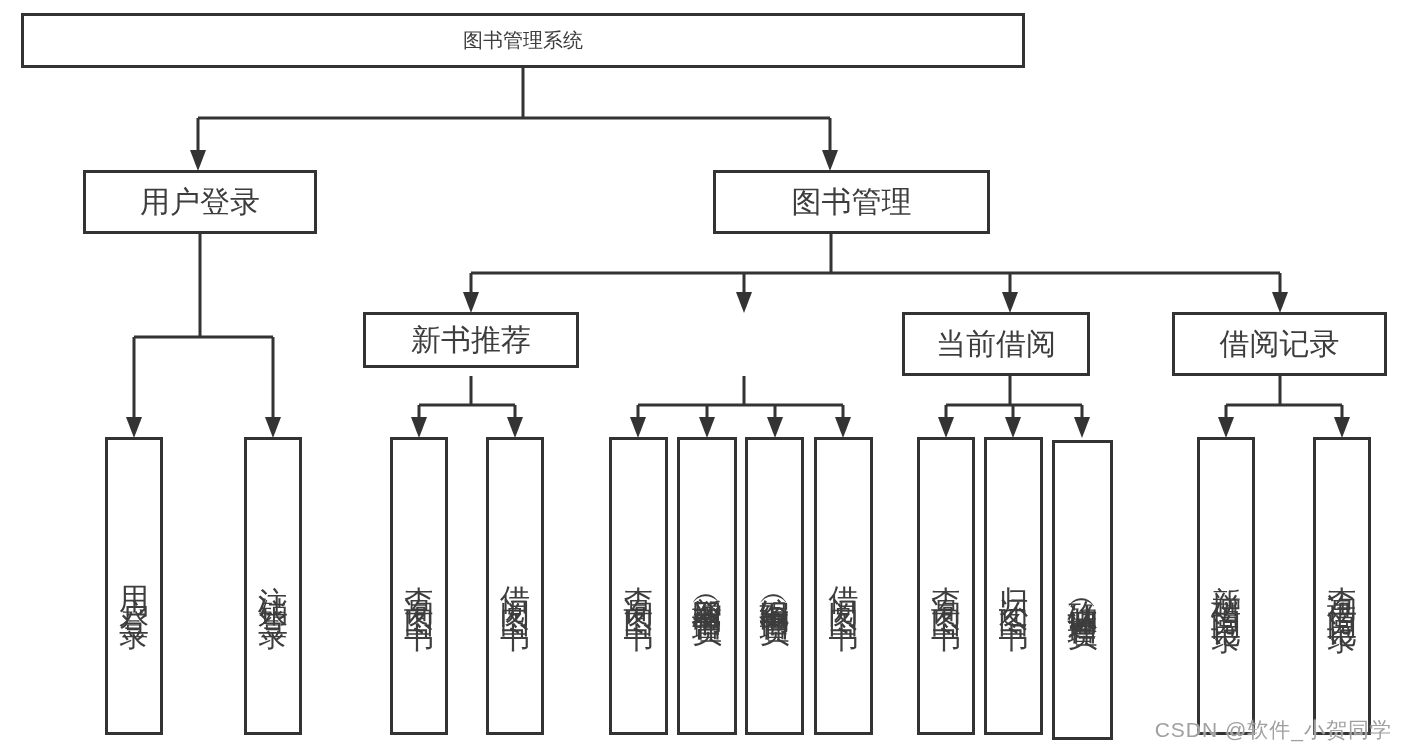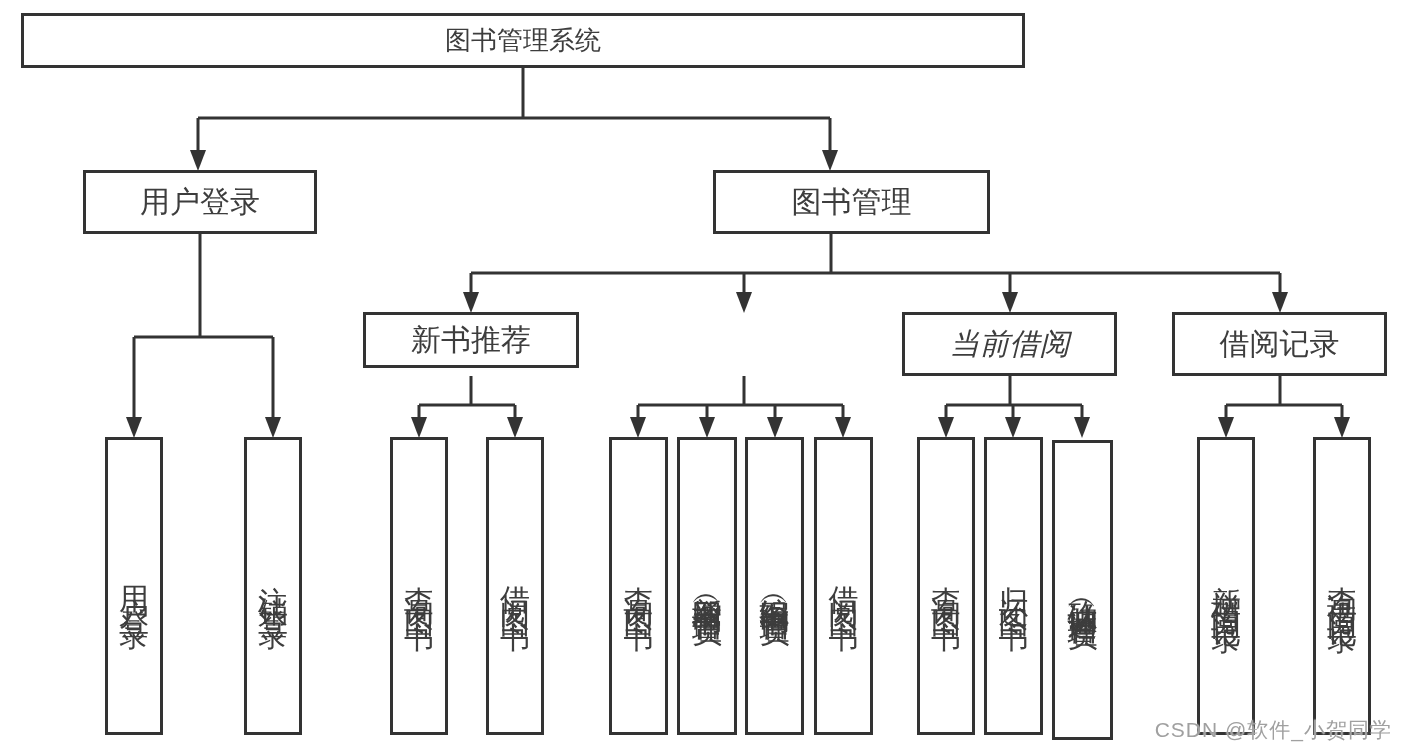--- a/index.html
+++ b/index.html
@@ -57,27 +57,27 @@
       <polygon points="767,417 783,417 775,438"></polygon>
       <polygon points="835,417 851,417 843,438"></polygon>
       <polygon points="938,417 954,417 946,438"></polygon>
       <polygon points="1005,417 1021,417 1013,438"></polygon>
       <polygon points="1074,417 1090,417 1082,438"></polygon>
       <polygon points="1218,417 1234,417 1226,438"></polygon>
       <polygon points="1334,417 1350,417 1342,438"></polygon>
     </g>
   </svg>
 
-  <div class="box" style="left:21px;top:13px;width:1004px;height:55px;font-size:26px;">图书管理系统</div>
+  <div class="box" style="left:21px;top:13px;width:1004px;height:55px;font-size:20px;">图书管理系统</div>
 
   <div class="box" style="left:83px;top:170px;width:234px;height:64px;">用户登录</div>
   <div class="box" style="left:713px;top:170px;width:277px;height:64px;">图书管理</div>
 
   <div class="box" style="left:363px;top:312px;width:216px;height:56px;">新书推荐</div>
-  <div class="box" style="left:902px;top:312px;width:215px;height:64px;font-style:italic;">当前借阅</div>
+  <div class="box" style="left:902px;top:312px;width:188px;height:64px;">当前借阅</div>
   <div class="box" style="left:1172px;top:312px;width:215px;height:64px;">借阅记录</div>
 
   <div class="box v v-short" style="left:105px;top:437px;width:58px;height:298px;">用户登录</div>
   <div class="box v v-short" style="left:244px;top:437px;width:58px;height:298px;">注销登录</div>
 
   <div class="box v v-short" style="left:390px;top:437px;width:58px;height:298px;">查询图书</div>
   <div class="box v v-short" style="left:486px;top:437px;width:58px;height:298px;">借阅图书</div>
 
   <div class="box v v-short" style="left:609px;top:437px;width:59px;height:298px;">查询图书</div>
   <div class="box v v-long" style="left:677px;top:437px;width:60px;height:298px;">新增图书（管理员）</div>

